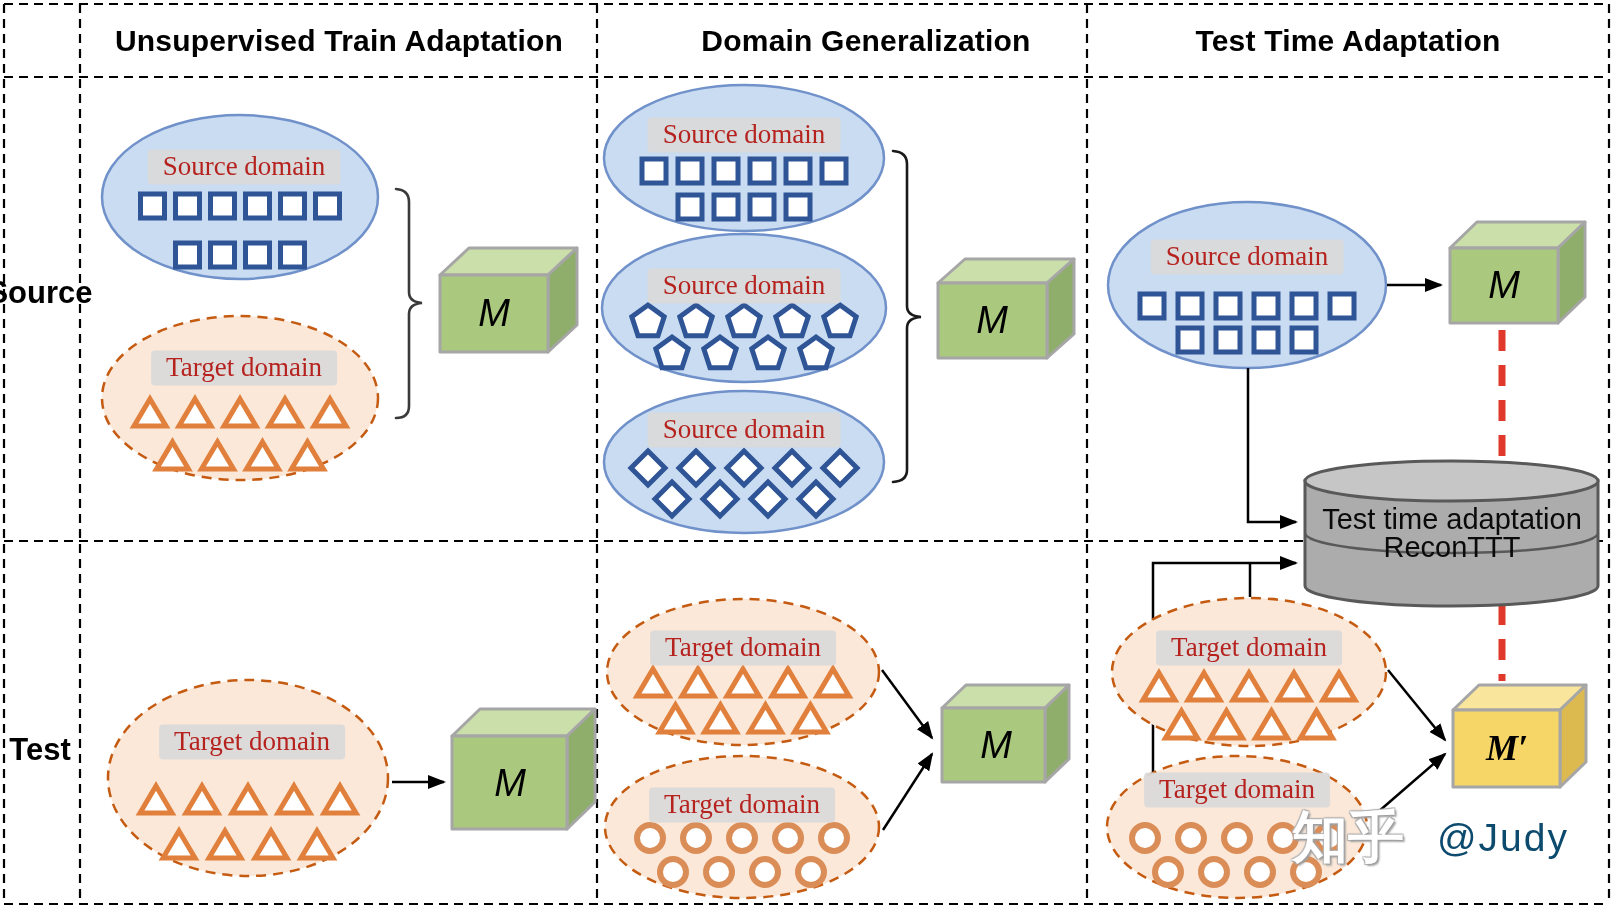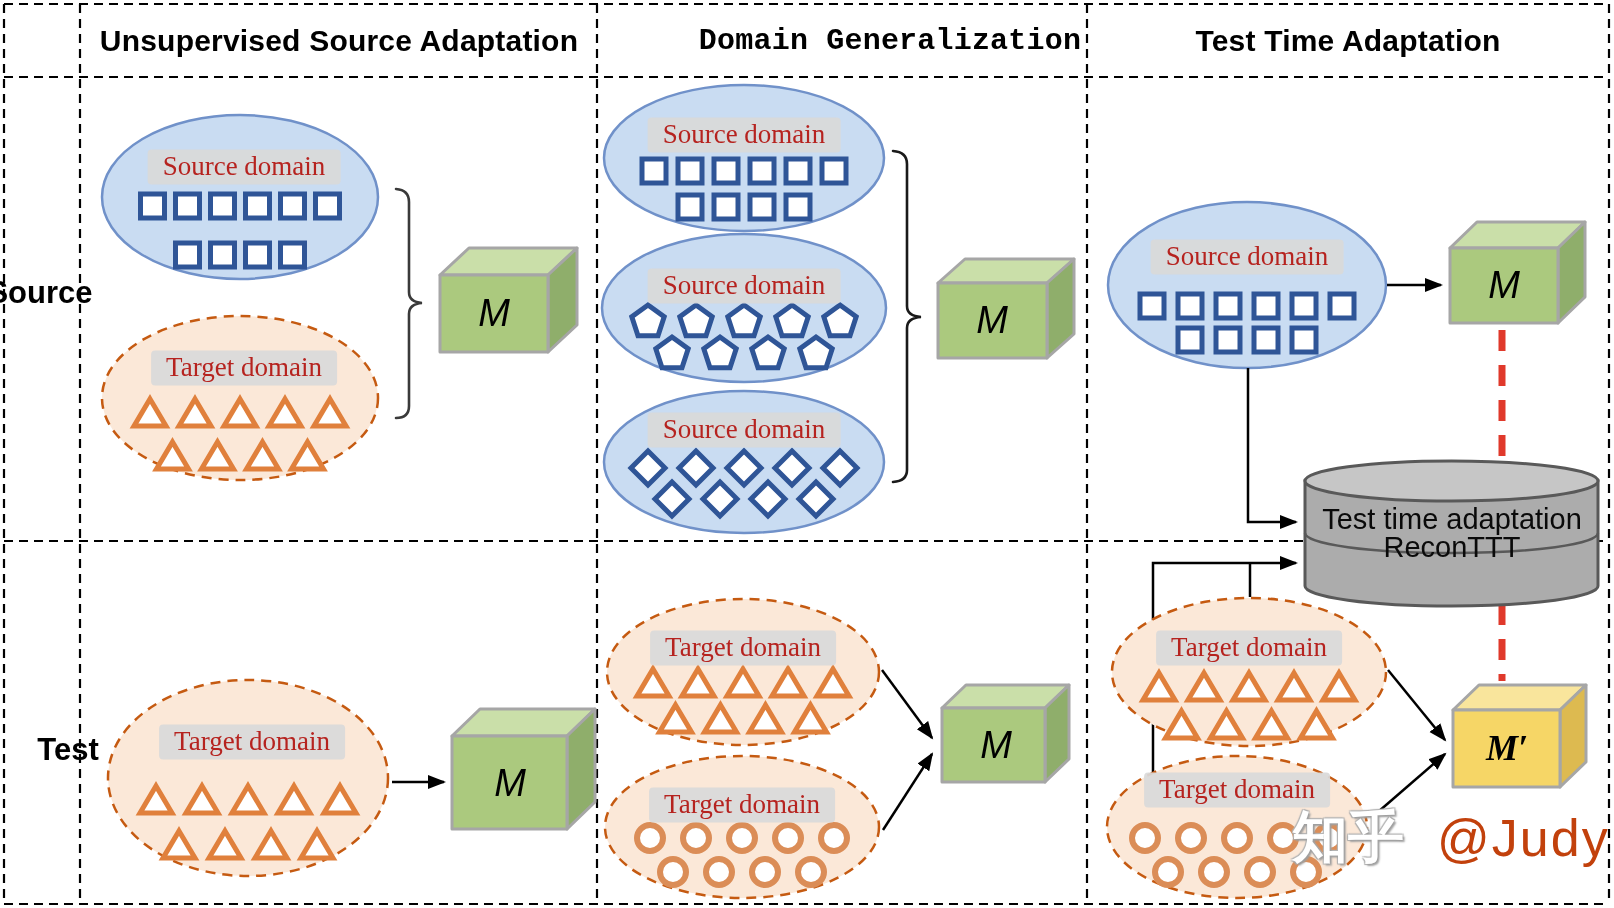--- a/index.html
+++ b/index.html
@@ -21,21 +21,21 @@
   .cube-lbl.prime{font-family:"Liberation Serif","DejaVu Serif",serif;font-size:36px;font-weight:bold;}
   .cyl-txt{font-size:29px;color:#0a0a0a;}
   .watermark{
     position:absolute;left:1292px;top:800px;display:flex;align-items:center;gap:33px;
     pointer-events:none;
   }
   .wm-brand{
     font-size:56px;font-weight:bold;color:#ffffff;
     text-shadow:2px 2px 2px #9f9f9f,-1px -1px 1px #b5b5b5,1px -1px 1px #ababab,-1px 1px 1px #ababab;
   }
-  .wm-handle{font-size:52px;color:#c2410c;letter-spacing:2px;}
+  .wm-handle{font-size:39px;color:#0c4a6e;letter-spacing:2px;}
 </style>
 </head>
 <body>
 
 <div class="stage">
 
   <svg width="1614" height="908" viewBox="0 0 1614 908">
     <defs>
       <marker id="ah" markerUnits="userSpaceOnUse" markerWidth="20" markerHeight="16" refX="16" refY="7" orient="auto">
         <path d="M0,0 L18,7 L0,14 Z" fill="#000"></path>
@@ -257,26 +257,26 @@
     <path d="M1388,670 L1445,740" fill="none" stroke="#000" stroke-width="2.5" marker-end="url(#ah)"></path>
     <path d="M1378,812 L1445,754" fill="none" stroke="#000" stroke-width="2.5" marker-end="url(#ah)"></path>
 
     <g stroke="#A6A6A6" stroke-width="3" stroke-linejoin="round">
       <polygon points="1453,710 1479,685 1586,685 1560,710" fill="#F9E59C"></polygon>
       <polygon points="1560,710 1586,685 1586,762 1560,787" fill="#DDBA50"></polygon>
       <rect x="1453" y="710" width="107" height="77" fill="#F6D666"></rect>
     </g>
   </svg>
 
-  <div class="txt hdr" style="left:339px;top:41px;">Unsupervised Source Adaptation</div>
-  <div class="txt hdr" style="left:890px;top:41px;font-family:Liberation Mono, monospace;">Domain Generalization</div>
+  <div class="txt hdr" style="left:339px;top:41px;">Unsupervised Train Adaptation</div>
+  <div class="txt hdr" style="left:866px;top:41px;">Domain Generalization</div>
   <div class="txt hdr" style="left:1348px;top:41px;">Test Time Adaptation</div>
 
   <div class="txt rowlbl" style="left:40px;top:293px;">Source</div>
-  <div class="txt rowlbl" style="left:40px;top:750px;margin-left:28px;">Test</div>
+  <div class="txt rowlbl" style="left:40px;top:750px;">Test</div>
 
   <div class="chip" style="left:244px;top:167px;">Source domain</div>
   <div class="chip" style="left:244px;top:368px;">Target domain</div>
   <div class="chip" style="left:252px;top:742px;">Target domain</div>
   <div class="chip" style="left:744px;top:135px;">Source domain</div>
   <div class="chip" style="left:744px;top:286px;">Source domain</div>
   <div class="chip" style="left:744px;top:430px;">Source domain</div>
   <div class="chip" style="left:743px;top:648px;">Target domain</div>
   <div class="chip" style="left:742px;top:805px;">Target domain</div>
   <div class="chip" style="left:1247px;top:257px;">Source domain</div>

